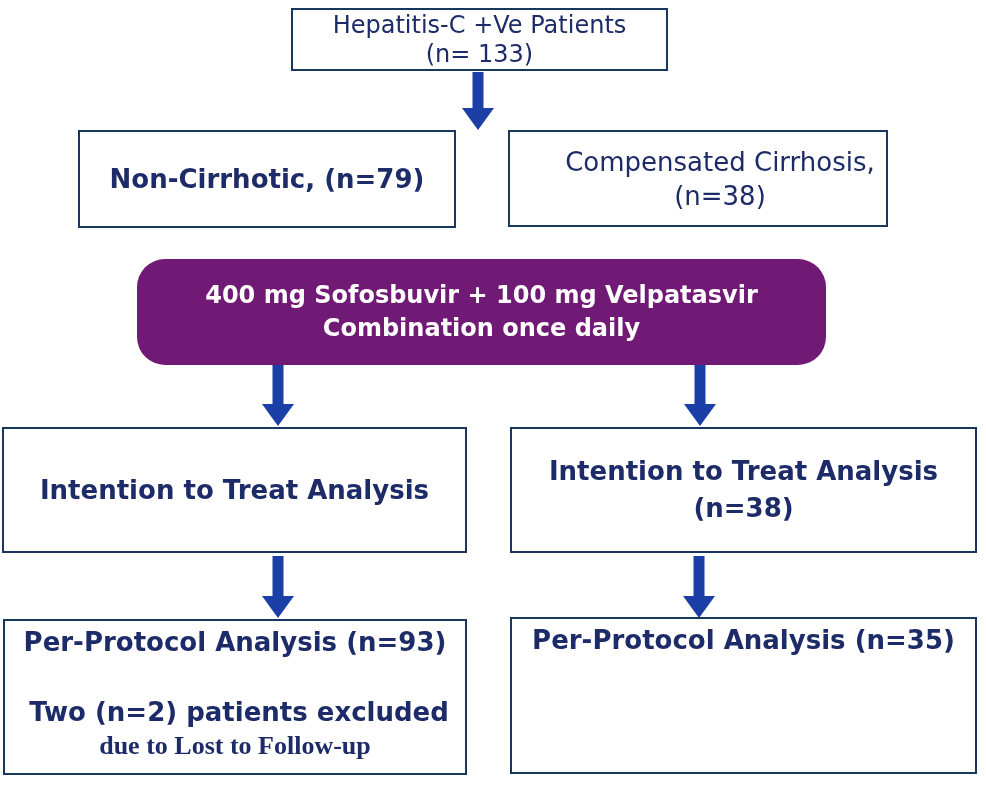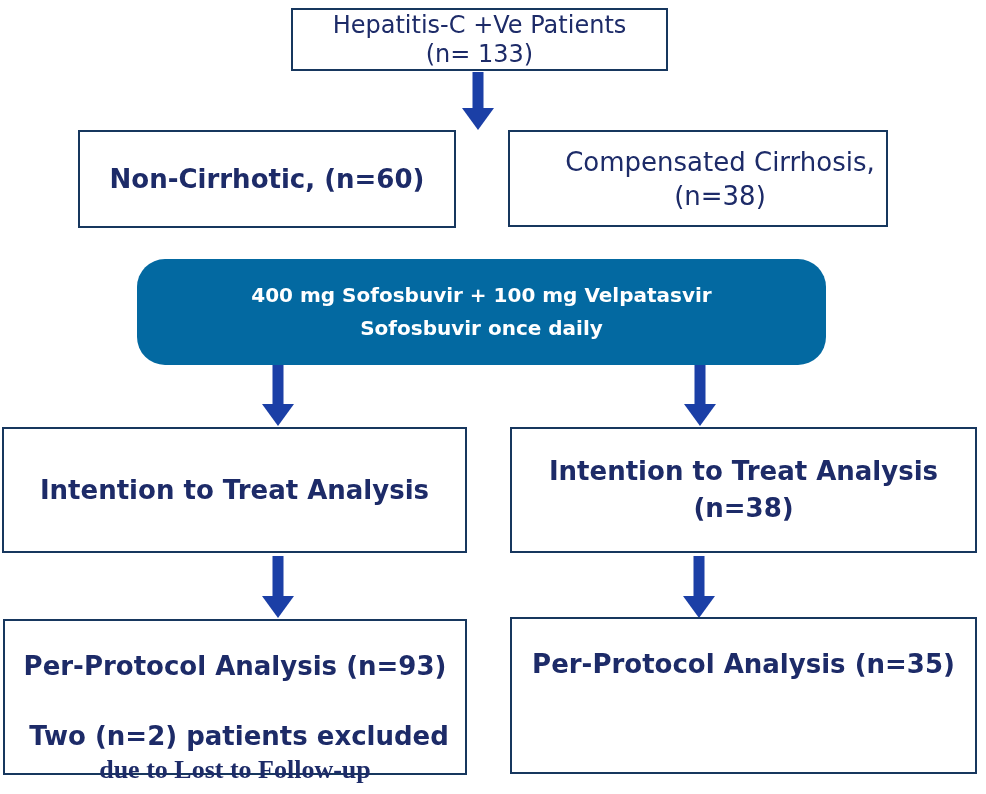--- a/index.html
+++ b/index.html
@@ -45,24 +45,24 @@
   .cc-box {
     left: 508px; top: 130px; width: 380px; height: 97px;
     font-size: 26px; font-weight: 400; line-height: 34px; padding-left: 44px;
   }
 
   
   .pill {
     position: absolute;
     left: 137px; top: 259px; width: 689px; height: 106px;
     box-sizing: border-box;
-    background: #0369a1;
+    background: #701a75;
     border-radius: 28px;
     color: #ffffff;
-    font-size: 20px; font-weight: 700; line-height: 33px;
+    font-size: 24px; font-weight: 700; line-height: 33px;
     display: flex;
     flex-direction: column;
     align-items: center;
     justify-content: center;
     text-align: center;
   }
   .pill .line { white-space: nowrap; }
 
   
   .itt-left {
@@ -74,21 +74,21 @@
     font-size: 26px; font-weight: 700; line-height: 37px;
   }
 
   
   .pp-box {
     font-size: 26px; font-weight: 700; line-height: 34px;
     justify-content: flex-start;
   }
   .pp-left  { left: 3px;   top: 619px; width: 464px; height: 156px; }
   .pp-right { left: 510px; top: 617px; width: 467px; height: 157px; text-align: center; }
-  .pp-line1 { margin-top: 28px; white-space: nowrap; }
+  .pp-line1 { margin-top: 4px; white-space: nowrap; }
   .pp-line2 { margin-top: 36px; white-space: nowrap; margin-left: 8px; }
   .pp-line3 { white-space: nowrap; font-family: Liberation Serif, serif; }
 
   
   .arrow {
     position: absolute;
     width: 32px;
   }
   .arrow-shaft {
     position: absolute;
@@ -124,31 +124,31 @@
     <div class="line">Hepatitis-C +Ve Patients</div>
     <div class="line">(n= 133)</div>
   </div>
 
   <div class="arrow arrow-top">
     <div class="arrow-shaft"></div>
     <div class="arrow-head"></div>
   </div>
 
   <div class="node nc-box">
-    <div class="line">Non-Cirrhotic, (n=60)</div>
+    <div class="line">Non-Cirrhotic, (n=79)</div>
   </div>
 
   <div class="node cc-box">
     <div class="line">Compensated Cirrhosis,</div>
     <div class="line">(n=38)</div>
   </div>
 
   <div class="pill">
     <div class="line">400 mg Sofosbuvir + 100 mg Velpatasvir</div>
-    <div class="line">Sofosbuvir once daily</div>
+    <div class="line">Combination once daily</div>
   </div>
 
   <div class="arrow arrow-mid-left">
     <div class="arrow-shaft"></div>
     <div class="arrow-head"></div>
   </div>
   <div class="arrow arrow-mid-right">
     <div class="arrow-shaft"></div>
     <div class="arrow-head"></div>
   </div>

